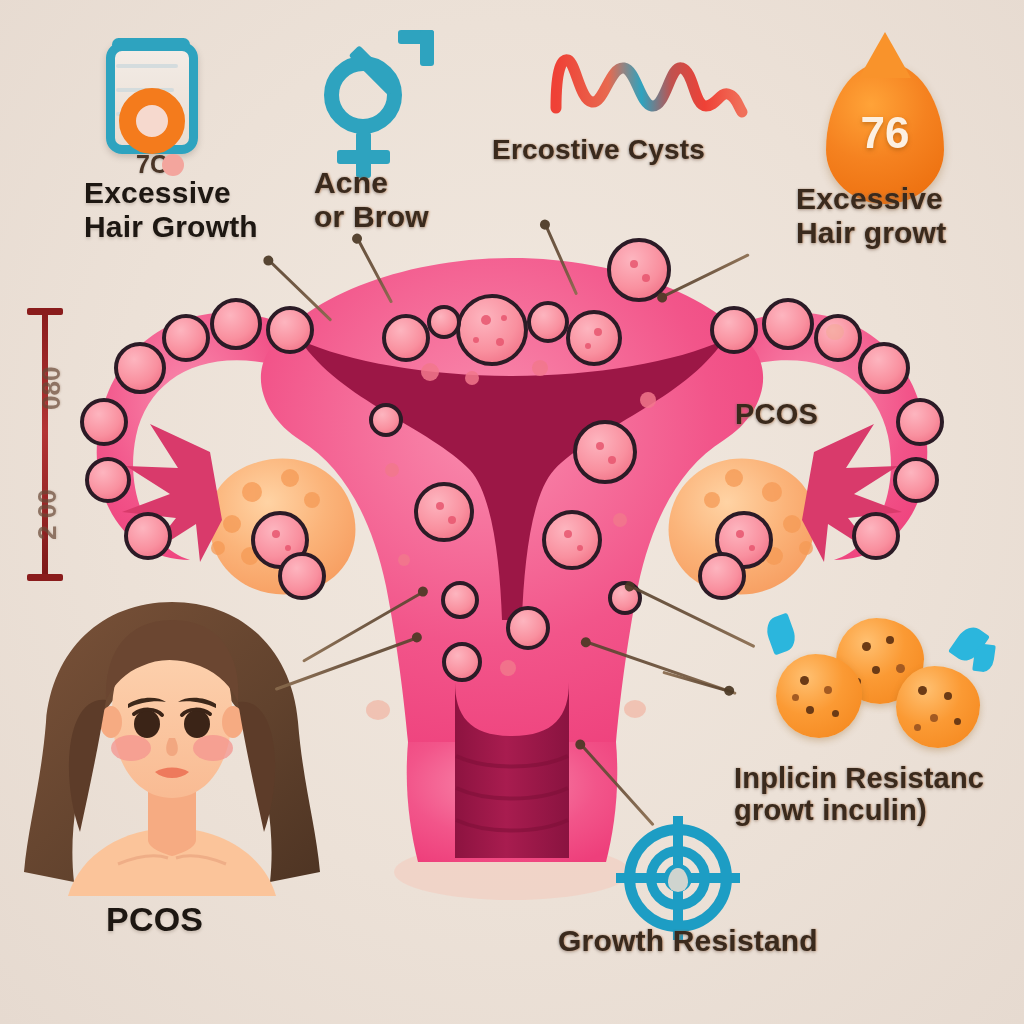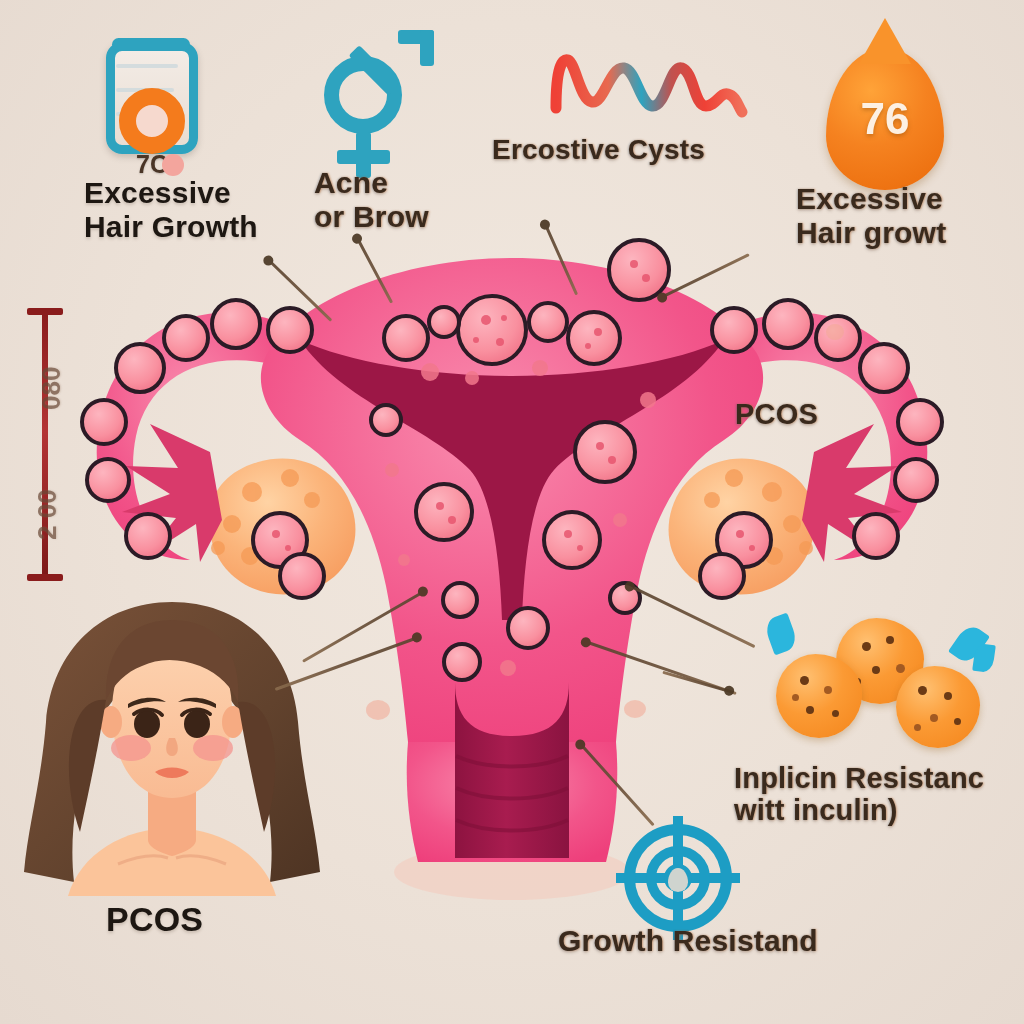--- a/index.html
+++ b/index.html
@@ -391,21 +391,21 @@
           <stop offset="100%" stop-color="#f0705a"></stop>
         </linearGradient>
       </defs>
       <path d="M8,58 C8,18 14,8 20,10 C28,14 32,50 44,52
                C56,54 62,16 76,18 C88,20 92,54 104,56
                C118,58 122,14 134,18 C146,22 146,56 158,56
                C168,56 172,42 180,44 C188,46 190,56 194,62" fill="none" stroke="url(#wg)" stroke-width="11" stroke-linecap="round" stroke-linejoin="round"></path>
     </svg>
   </div>
 
-  <div class="icon" style="left:826px;top:48px;">
+  <div class="icon" style="left:826px;top:62px;">
     <div class="drop">
       <div class="drop-txt">76</div>
     </div>
   </div>
 
   <div class="icon" style="left:624px;top:824px;">
     <div class="target">
       <div class="t-cross-v"></div>
       <div class="t-cross-h"></div>
       <div class="t-r t-r1"></div>
@@ -463,18 +463,18 @@
   <div id="labels">
       <div class="lbl" style="left: 84px; top: 176px; font-size: 30px;">Excessive
 Hair Growth</div>
       <div class="lbl smear" style="left: 314px; top: 166px; font-size: 30px;">Acne
 or Brow</div>
       <div class="lbl smear" style="left: 492px; top: 134px; font-size: 28px;">Ercostive Cysts</div>
       <div class="lbl smear" style="left: 796px; top: 182px; font-size: 30px;">Excessive
 Hair growt</div>
       <div class="lbl smear" style="left: 735px; top: 398px; font-size: 29px;">PCOS</div>
       <div class="lbl smear" style="left: 734px; top: 762px; font-size: 29px;">Inplicin Resistanc
-  witt  inculin)</div>
+  growt  inculin)</div>
       <div class="lbl smear" style="left: 558px; top: 924px; font-size: 30px;">Growth Resistand</div>
       <div class="lbl" style="left: 106px; top: 900px; font-size: 34px;">PCOS</div>
     </div>
 
 </div>
 
 </body></html>

